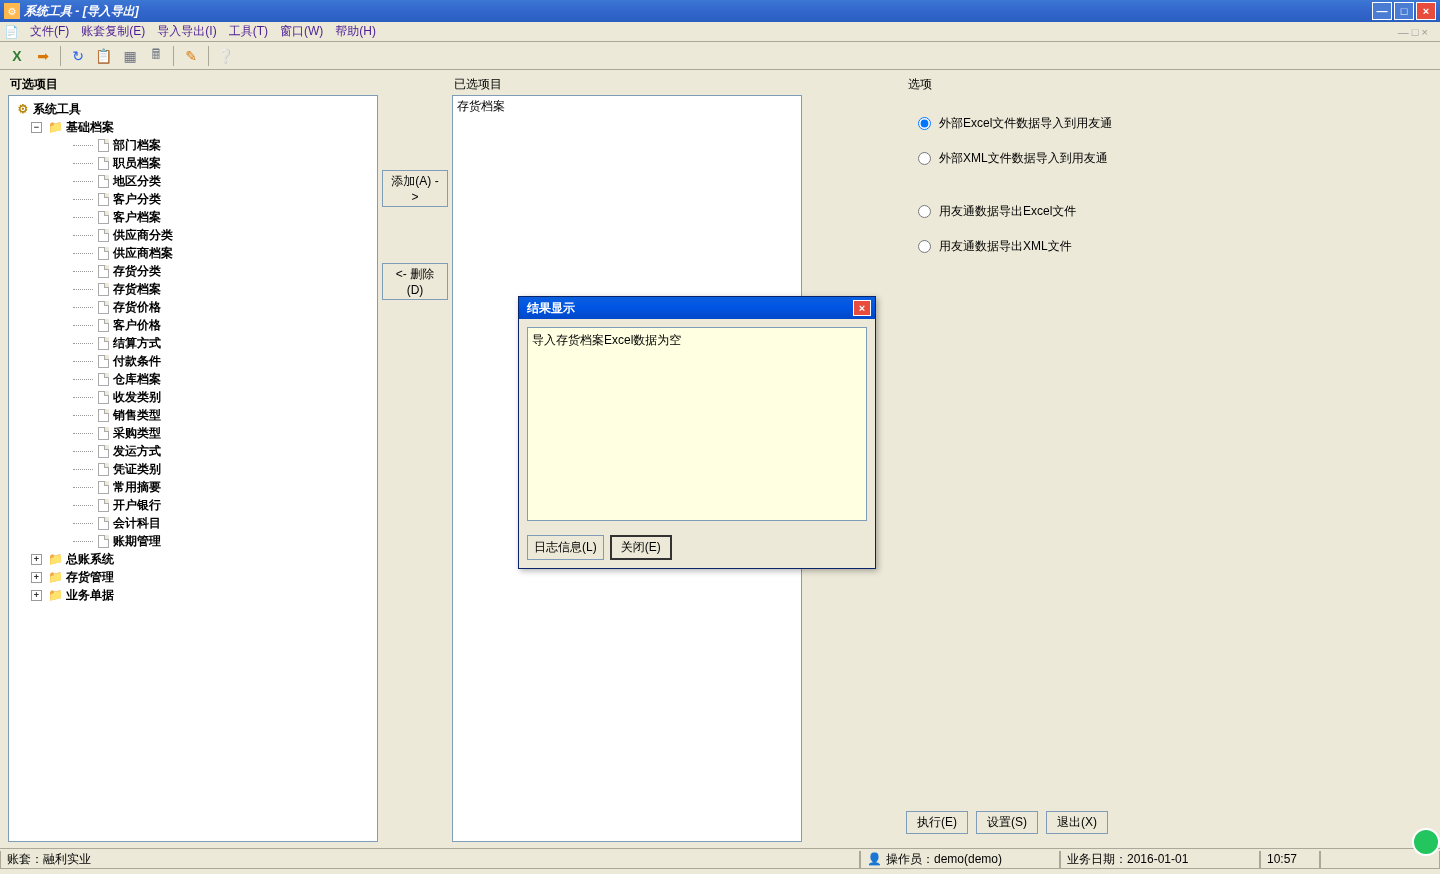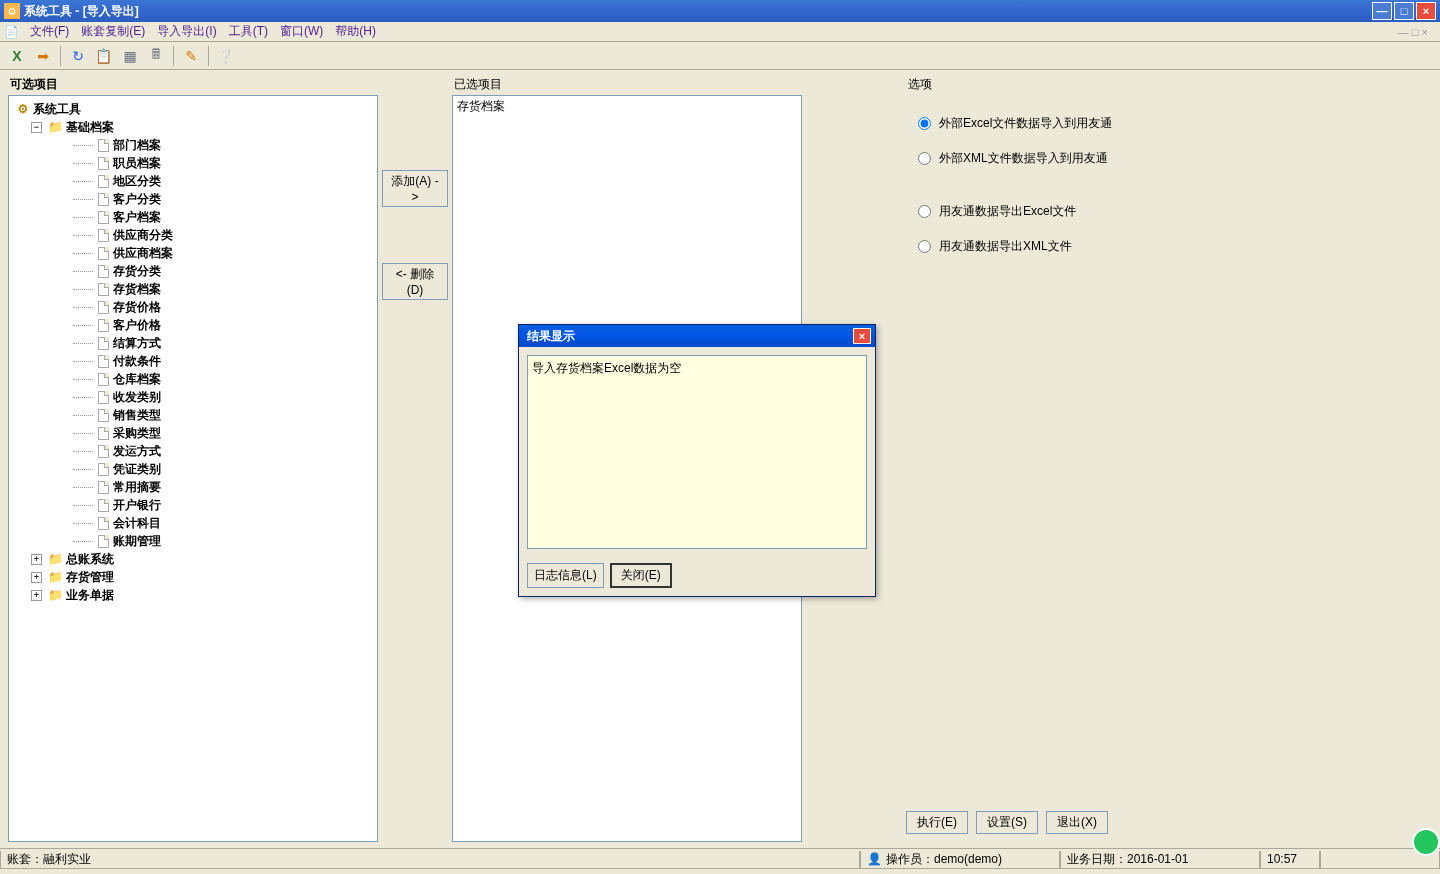--- a/index.html
+++ b/index.html
@@ -1,19 +1,19 @@
 <!DOCTYPE html>
 <html><head>
 <meta charset="utf-8">
 <style>
 * { box-sizing: border-box; margin: 0; padding: 0; font-family: "SimSun", "宋体", sans-serif; font-size: 12px; }
 body { background: #ece9d8; height: 874px; width: 1440px; overflow: hidden; position: relative; }
 .titlebar { background: linear-gradient(to bottom, #3b77d3 0%, #3366cc 50%, #2a5fc0 100%); height: 22px; color: #fff; display: flex; align-items: center; padding: 0 4px; }
 .titlebar .app-icon { width: 16px; height: 16px; background: #ffb84d; margin-right: 4px; display: inline-flex; align-items: center; justify-content: center; font-size: 10px; }
-.titlebar-text { flex: 1; font-weight: bold; }
+.titlebar-text { flex: 1; font-weight: bold; font-style: italic; }
 .win-btns { display: flex; gap: 2px; }
 .win-btn { width: 20px; height: 18px; border: 1px solid #fff; display: flex; align-items: center; justify-content: center; color: #fff; font-weight: bold; font-size: 11px; cursor: pointer; }
 .win-btn.close { background: #e74c3c; }
 .win-btn.min, .win-btn.max { background: #4a7cd4; }
 .menubar { background: #ece9d8; height: 20px; border-bottom: 1px solid #aca899; display: flex; align-items: center; padding: 0 4px; }
 .menubar .menu-item { padding: 2px 6px; color: #4c1d95; cursor: pointer; }
 .menubar .spacer { flex: 1; }
 .menubar .right-ctrls { color: #999; font-size: 11px; padding-right: 8px; }
 .toolbar { background: #ece9d8; height: 28px; border-bottom: 1px solid #aca899; display: flex; align-items: center; padding: 0 6px; gap: 4px; }
 .toolbar .tb-btn { width: 22px; height: 22px; border: 1px solid transparent; display: flex; align-items: center; justify-content: center; cursor: pointer; font-size: 14px; }
@@ -40,21 +40,21 @@
 .depth-2 { width: 62px; }
 .xp-btn { background: #ece9d8; border: 1px solid #7f9db9; padding: 2px 6px; cursor: pointer; font-size: 12px; min-width: 62px; text-align: center; }
 .options { padding: 10px 4px; }
 .opt-row { display: flex; align-items: center; margin: 10px 0 18px 8px; }
 .opt-row input { margin-right: 8px; }
 .options-label { font-size: 12px; padding-left: 2px; margin-bottom: 2px; }
 .bottom-btns { display: flex; gap: 8px; padding: 4px 0 8px 0; }
 .statusbar { height: 22px; border-top: 1px solid #aca899; display: flex; align-items: center; background: #ece9d8; }
 .statusbar .cell { border: 1px solid #aca899; border-top: none; height: 18px; padding: 0 6px; display: flex; align-items: center; }
 .statusbar .cell.flex { flex: 1; }
-.dialog { position: absolute; top: 296px; left: 518px; width: 358px; background: #ece9d8; border: 1px solid #0a246a; box-shadow: 2px 2px 6px rgba(0,0,0,.3); margin-top: 28px; }
+.dialog { position: absolute; top: 296px; left: 518px; width: 358px; background: #ece9d8; border: 1px solid #0a246a; box-shadow: 2px 2px 6px rgba(0,0,0,.3); }
 .dialog .dlg-title { background: linear-gradient(to bottom, #0a5fe0 0%, #0054e3 50%, #0048c8 100%); height: 22px; color: #fff; font-weight: bold; display: flex; align-items: center; padding: 0 4px; }
 .dlg-title .t { flex: 1; padding-left: 4px; }
 .dlg-close { width: 18px; height: 16px; background: #e74c3c; border: 1px solid #fff; display: flex; align-items: center; justify-content: center; font-size: 11px; cursor: pointer; }
 .dlg-body { padding: 8px; }
 .dlg-textarea { width: 100%; height: 194px; background: #ffffe1; border: 1px solid #7f9db9; padding: 4px; overflow: auto; }
 .dlg-btns { display: flex; gap: 6px; padding: 6px 8px 8px; }
 .selected-list { padding: 2px 4px; }
 .green-corner { position: absolute; right: 0; bottom: 18px; width: 28px; height: 28px; background: #22c55e; border-radius: 50%; border: 2px solid #fff; }
 </style>
 </head>

